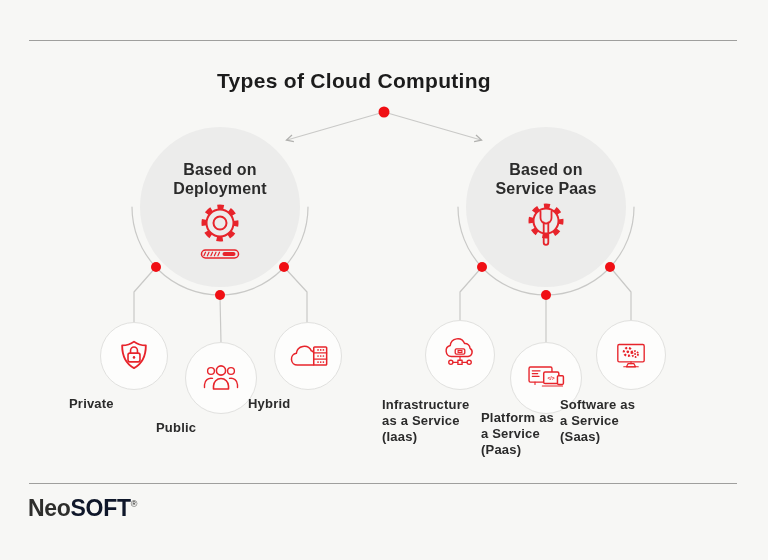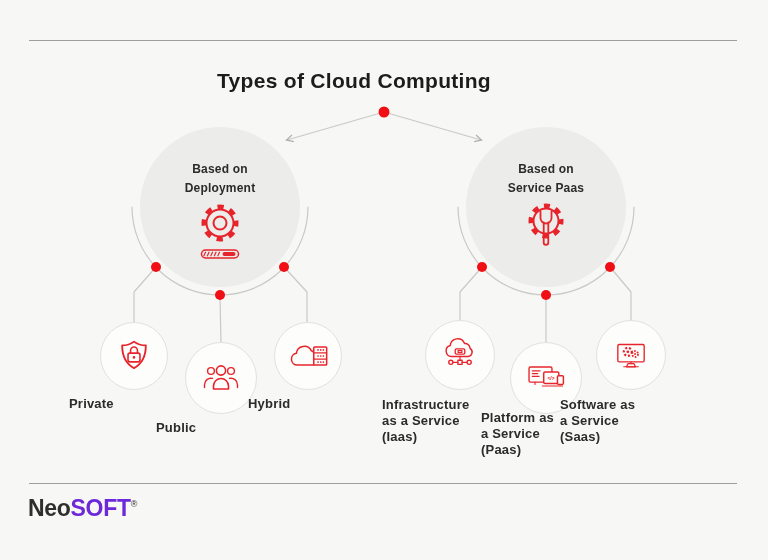--- a/index.html
+++ b/index.html
@@ -15,21 +15,21 @@
   .rule-top{top:40px;}
   .rule-bottom{top:483px;}
   .title{position:absolute;top:69px;left:0;right:0;text-align:center;font-size:21px;font-weight:bold;color:#1c1c1c;letter-spacing:.3px;}
   svg.connectors{position:absolute;left:0;top:0;z-index:1;}
   .cline{stroke:var(--connector);stroke-width:1.2;fill:none;stroke-linejoin:round;stroke-linecap:round;}
   .arrowhead{stroke:#b0b0ae;stroke-width:1.1;fill:none;}
   .dot{fill:var(--dot);stroke:none;}
   .big-circle{position:absolute;width:160px;height:160px;border-radius:50%;background:var(--circle-fill);z-index:2;text-align:center;}
   .branch-deployment{left:140px;top:127px;}
   .branch-service{left:466px;top:127px;}
-  .branch-label{padding-top:33px;font-size:12px;font-weight:bold;line-height:19px;color:#2b2b2b;letter-spacing:.2px;}
+  .branch-label{padding-top:33px;font-size:16px;font-weight:bold;line-height:19px;color:#2b2b2b;letter-spacing:.2px;}
   .branch-icon{position:absolute;left:50%;transform:translateX(-50%);top:74px;}
   .small-circle{position:absolute;border-radius:50%;background:var(--node-fill);border:1px solid var(--node-border);z-index:2;display:flex;align-items:center;justify-content:center;}
   .node-private{left:100px;top:322px;width:68px;height:68px;}
   .node-public{left:185px;top:342px;width:72px;height:72px;}
   .node-hybrid{left:274px;top:322px;width:68px;height:68px;}
   .node-iaas{left:425px;top:320px;width:70px;height:70px;}
   .node-paas{left:510px;top:342px;width:72px;height:72px;}
   .node-saas{left:596px;top:320px;width:70px;height:70px;}
   .item-label{position:absolute;width:130px;font-size:13px;font-weight:bold;color:#2b2b2b;line-height:16px;z-index:2;letter-spacing:.2px;}
   .lbl-private{left:69px;top:396px;}
@@ -44,21 +44,21 @@
   .ic-fill{fill:var(--accent);stroke:none;}
   .gear-teeth{stroke:var(--accent);fill:none;stroke-width:5;stroke-dasharray:6.28 6.28;stroke-dashoffset:3;}
   .gear-teeth2{stroke:var(--accent);fill:none;stroke-width:5;stroke-dasharray:5.89 5.89;stroke-dashoffset:2.5;}
   .gear-body{fill:var(--circle-fill);stroke:var(--accent);stroke-width:2;}
   .gear-mini{stroke:var(--accent);fill:var(--node-fill);stroke-width:2.4;stroke-dasharray:2.3 2;}
   .gear-mini2{stroke:var(--accent);fill:var(--node-fill);stroke-width:2;stroke-dasharray:1.8 1.6;}
   .screen-fill{fill:var(--node-fill);stroke:var(--accent);stroke-width:1.6;stroke-linejoin:round;}
   .code-text{fill:var(--accent);font-family:"Liberation Sans",sans-serif;font-size:5.4px;font-weight:bold;}
   .logo{position:absolute;left:28px;top:495px;font-size:23px;font-weight:bold;letter-spacing:-.3px;z-index:2;}
   .logo .neo{color:#2e2e2c;}
-  .logo .soft{color:#6d28d9;}
+  .logo .soft{color:#0f172a;}
   .logo sup{font-size:9px;color:#2e2e2c;font-weight:normal;}
 </style>
 </head>
 <body>
 
 <div class="canvas">
 
   <div class="rule rule-top"></div>
 
   <h1 class="title">Types of Cloud Computing</h1>

